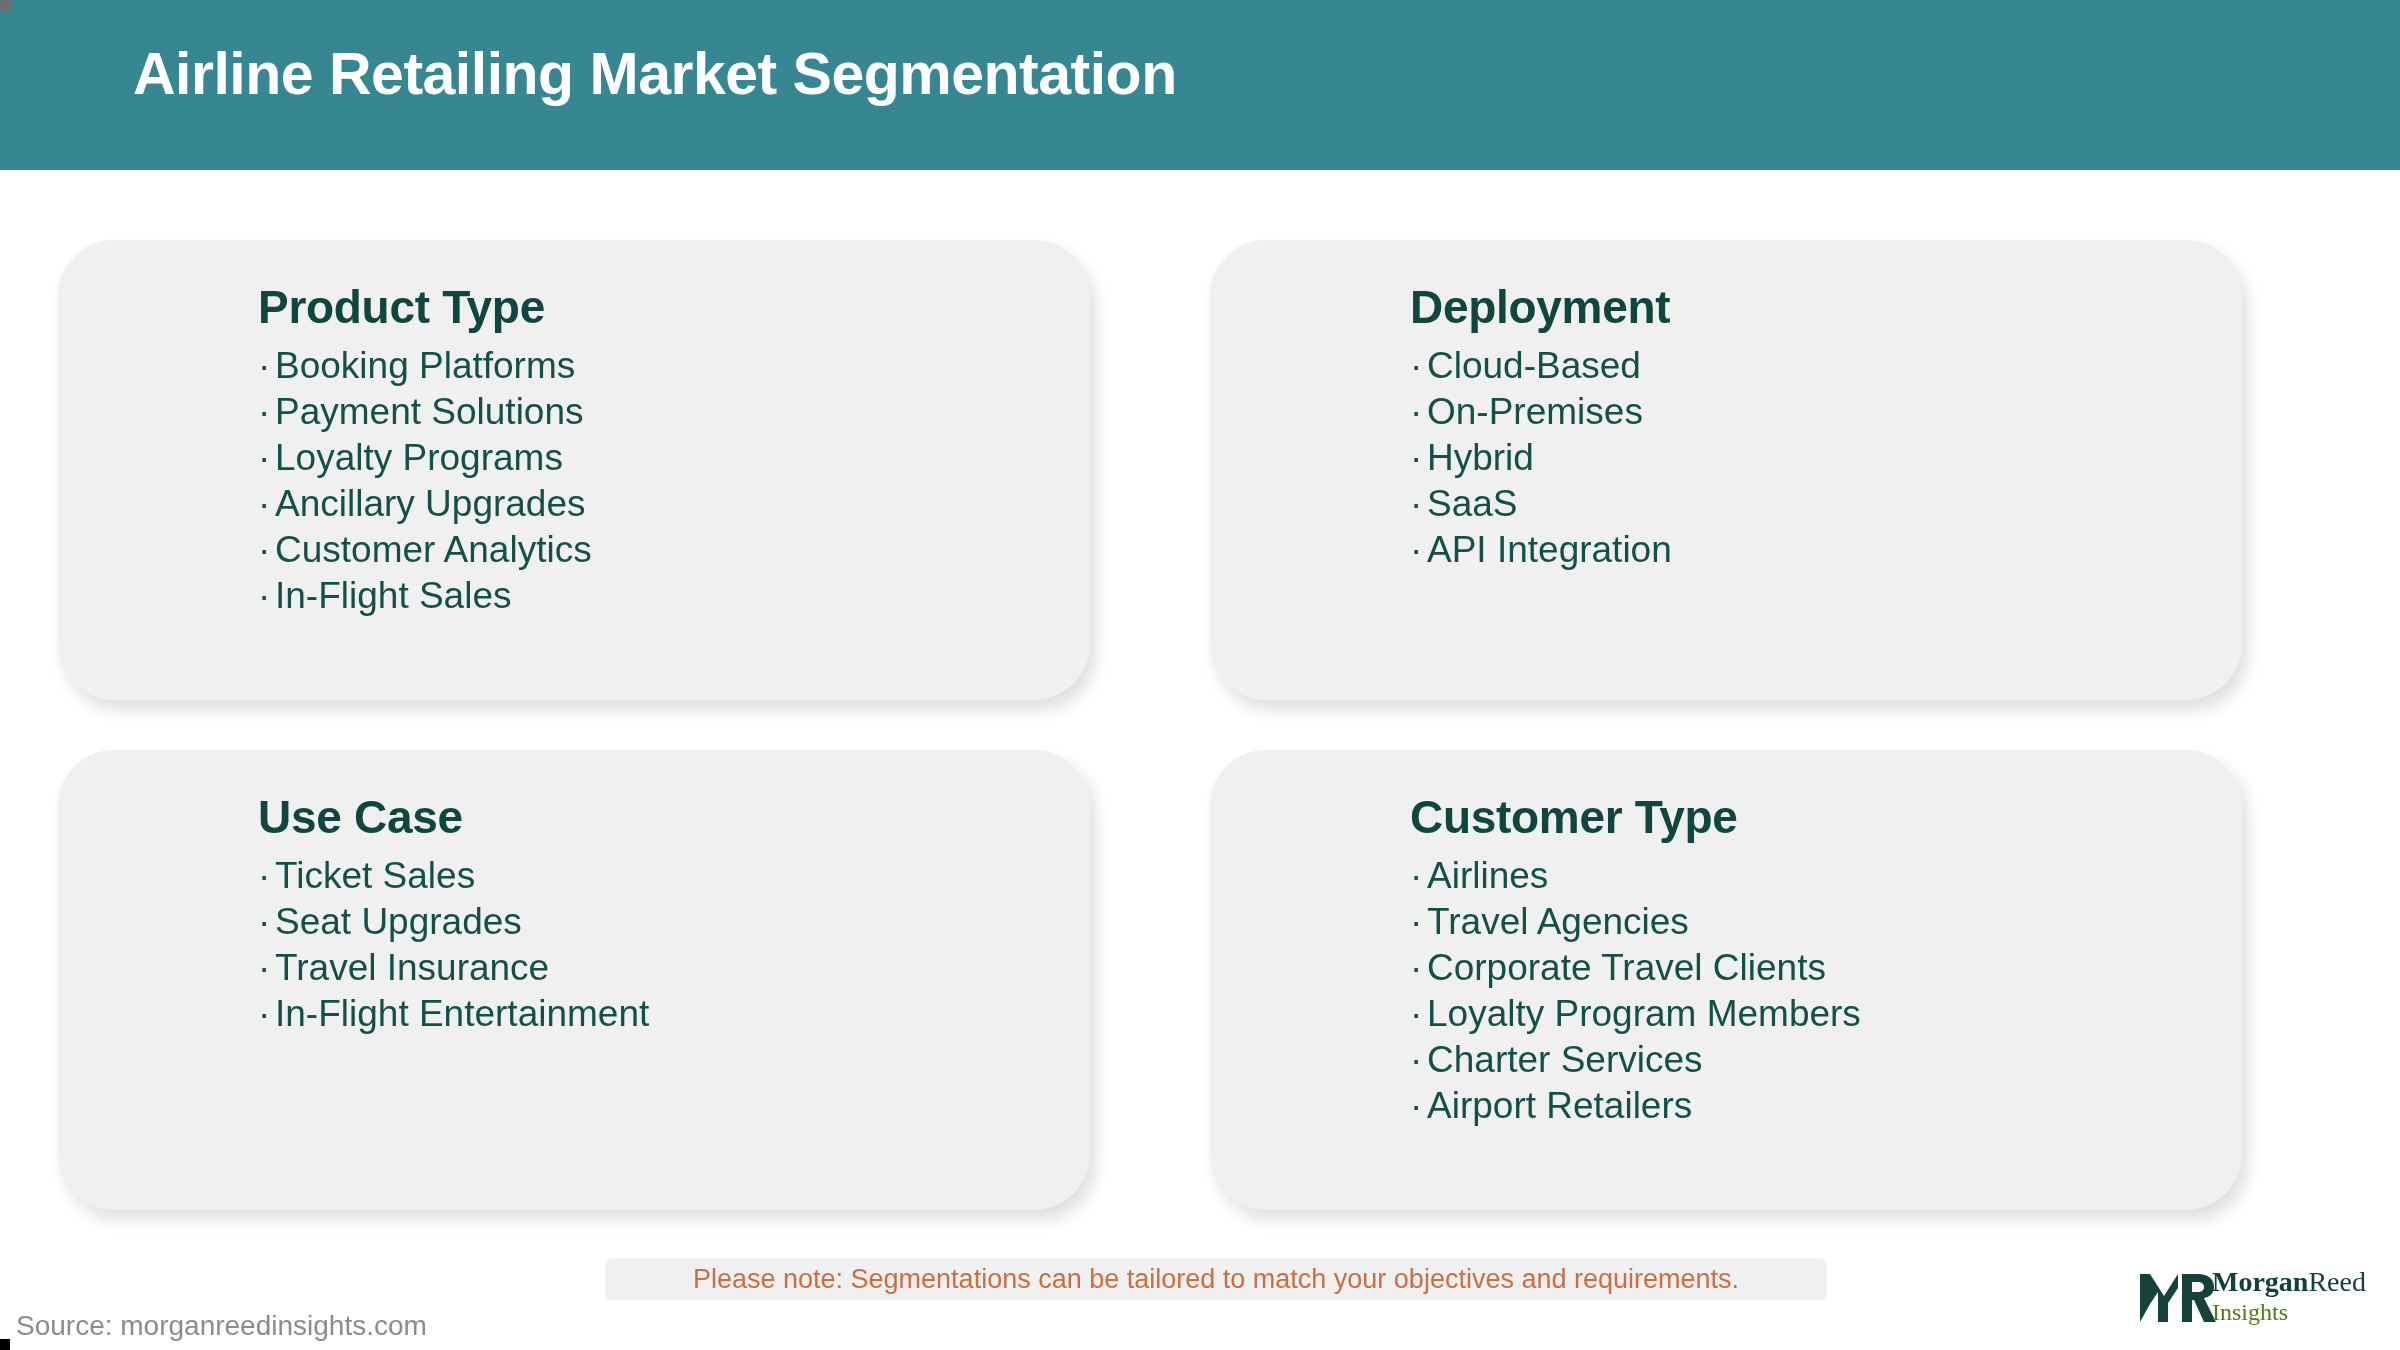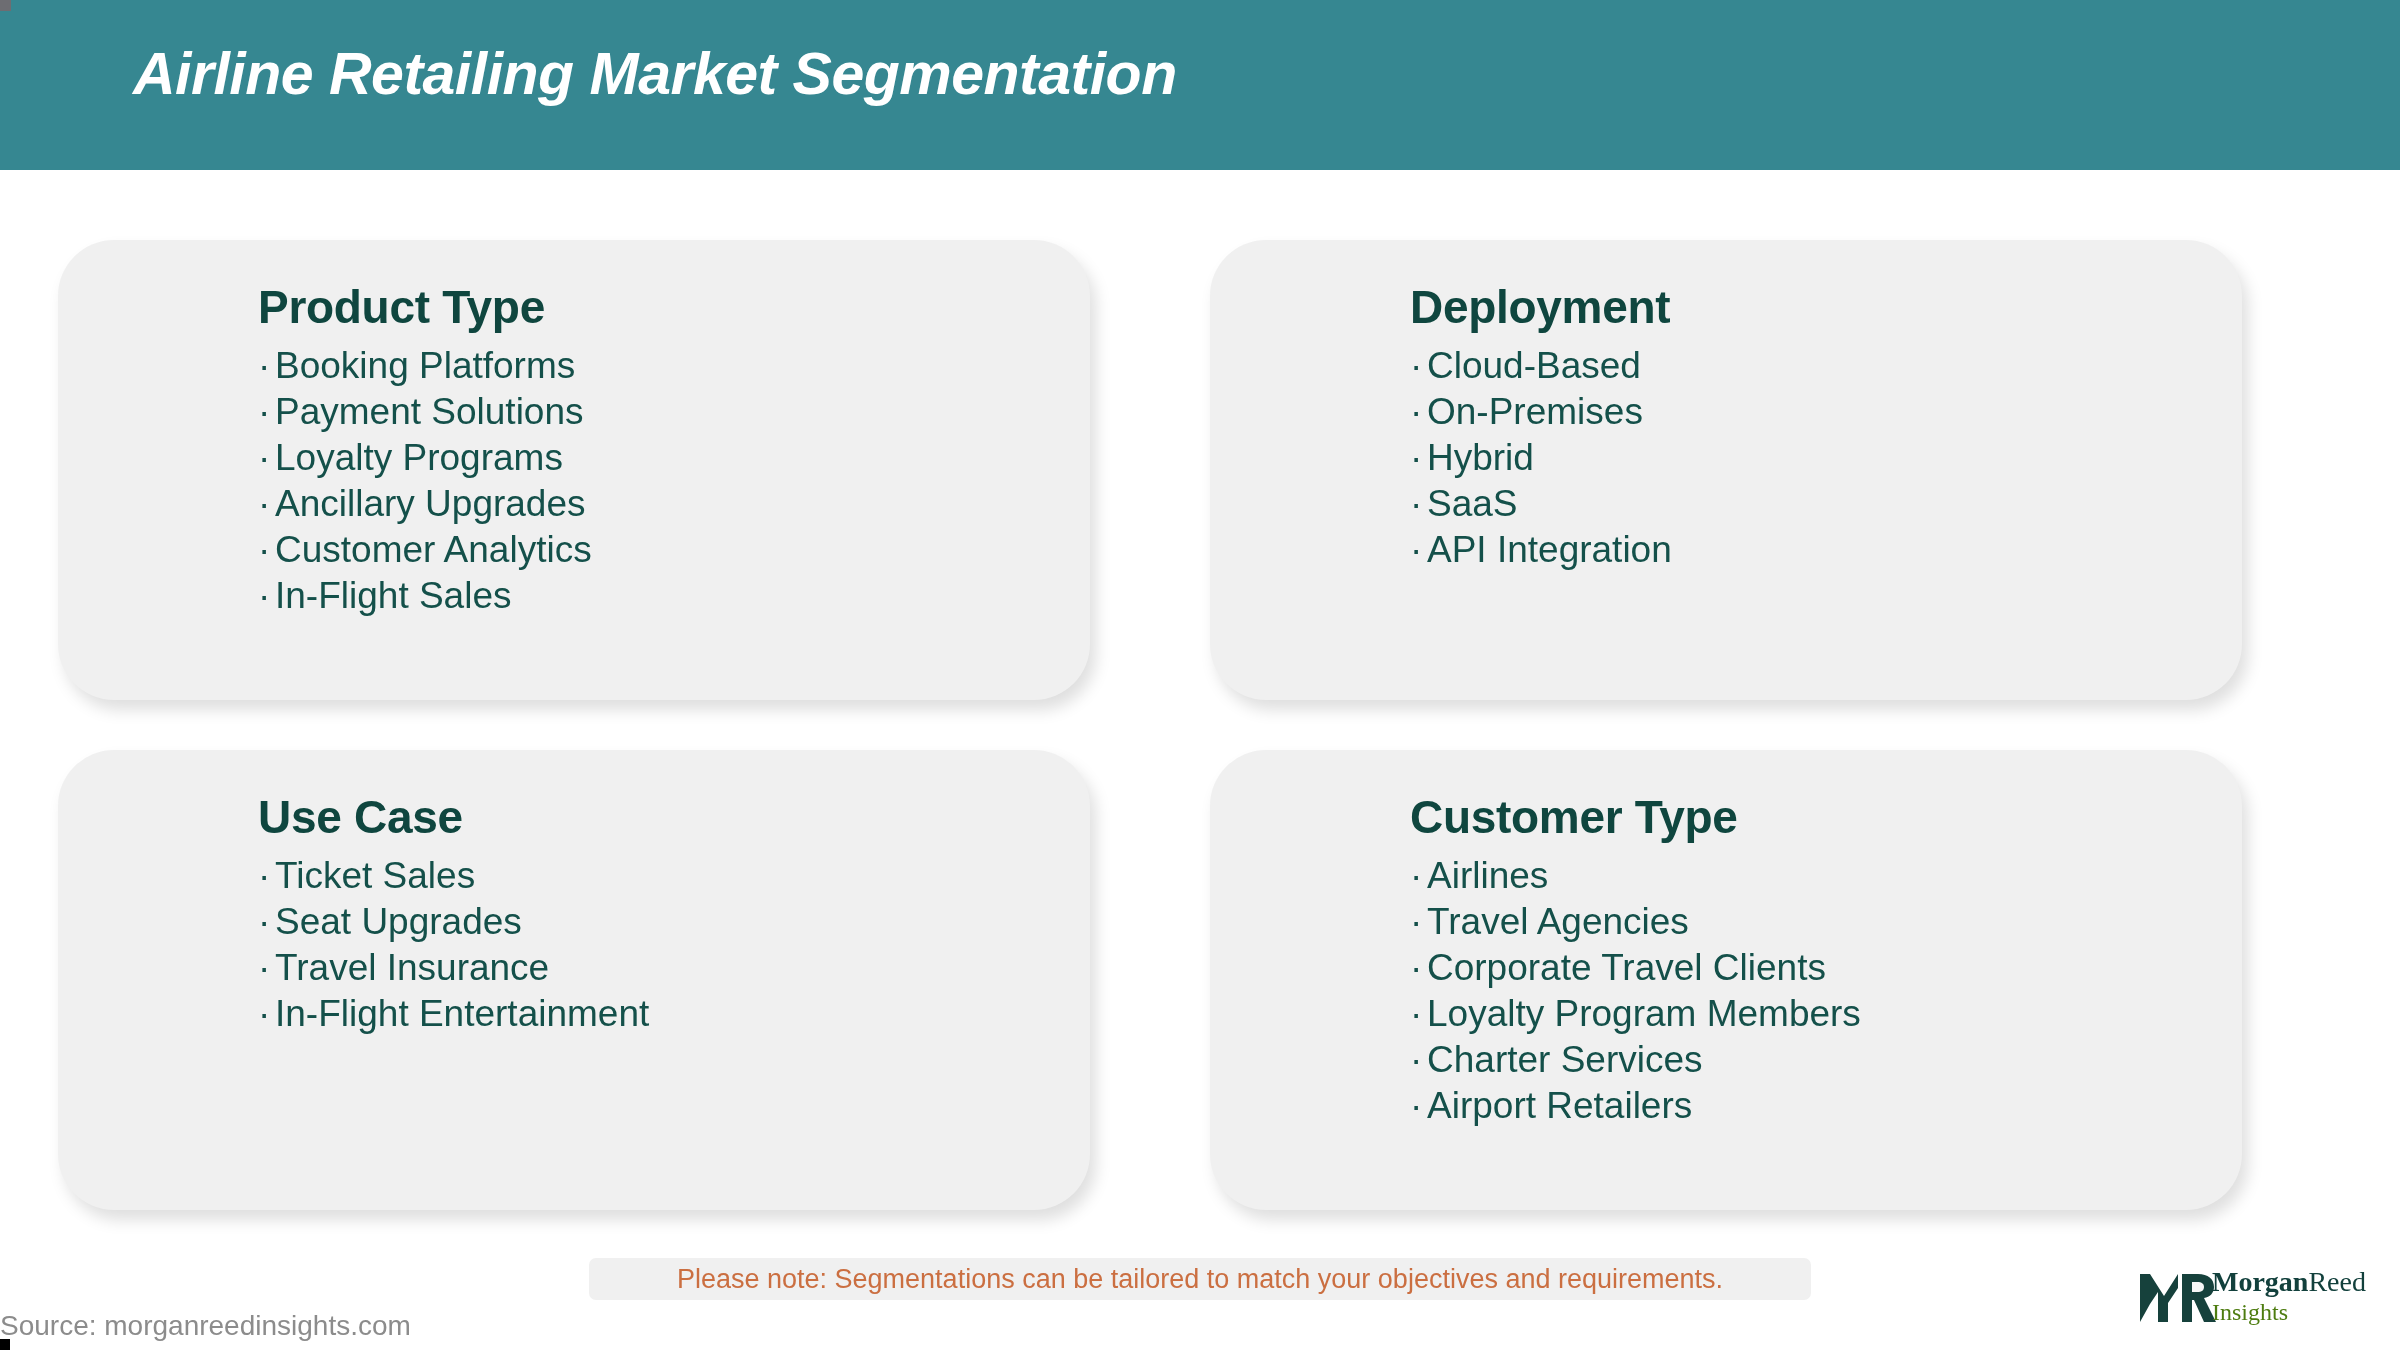--- a/index.html
+++ b/index.html
@@ -27,21 +27,20 @@
   }
   .header-title {
     position: absolute;
     left: 133px;
     top: 40px;
     font-size: 59px;
     font-weight: bold;
     color: #ffffff;
     letter-spacing: -0.5px;
     white-space: nowrap;
-    font-style: italic;
   }
   .corner-artifact-tl {
     position: absolute;
     left: 0;
     top: 0;
     width: 11px;
     height: 11px;
     background: #6d6d72;
   }
   .corner-artifact-bl {
@@ -100,21 +99,21 @@
   }
   .bullet {
     display: inline-block;
     width: 17px;
     color: #14504a;
   }
 
   
   .footer {
     position: absolute;
-    left: 0;
+    left: 16px;
     top: 1240px;
     width: 1900px;
     height: 110px;
   }
   .note-box {
     position: absolute;
     left: 589px;
     top: 18px;
     width: 1222px;
     height: 42px;

